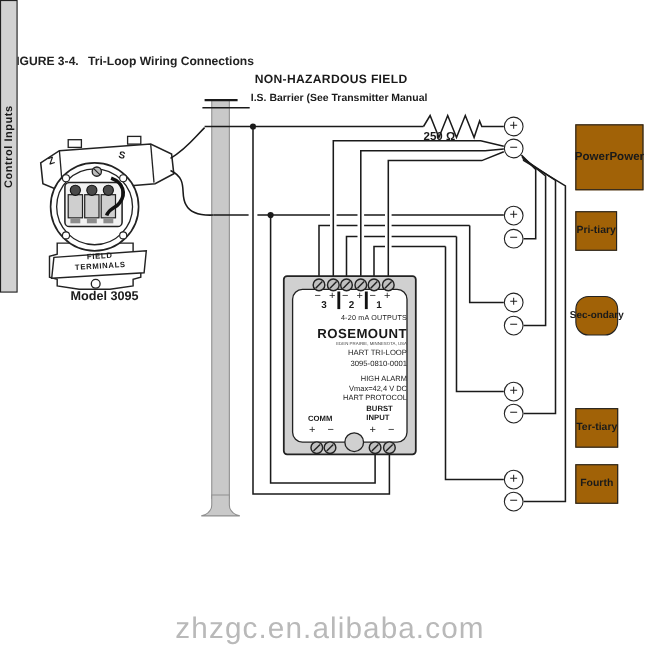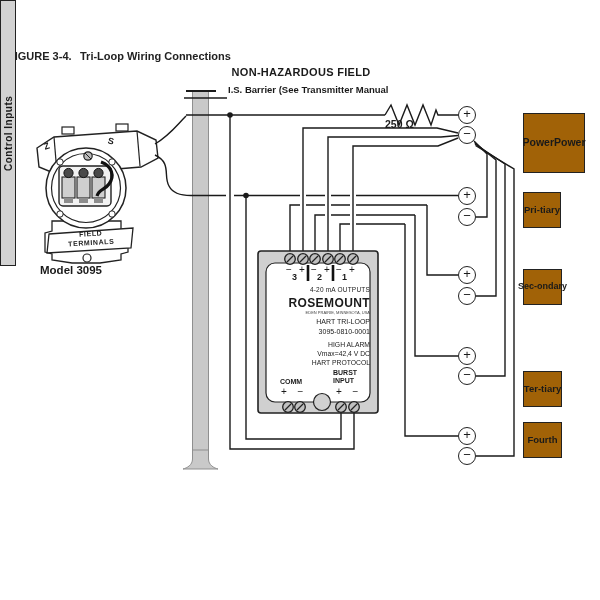--- a/index.html
+++ b/index.html
@@ -9,21 +9,21 @@
   .txt{position:absolute;white-space:nowrap;}
   .figlabel{left:8px;top:50px;font-size:11px;font-weight:bold;color:#222;}
   .figtitle{left:80px;top:50px;font-size:11px;font-weight:bold;color:#222;}
   .arealabel{left:201px;top:66px;width:200px;font-size:11px;font-weight:bold;text-align:center;letter-spacing:.3px;}
   .barriernote{left:228px;top:84px;font-size:9.5px;font-weight:bold;line-height:11px;}
   .resistorlabel{left:385px;top:118px;width:52px;font-size:10.5px;font-weight:bold;}
   .zmark{left:44px;top:141px;font-size:9px;font-weight:bold;transform:rotate(-18deg);}
   .smark{left:108px;top:136px;font-size:9px;font-weight:bold;transform:rotate(14deg);}
   .banner-text{left:51px;top:230px;width:80px;font-size:7px;font-weight:bold;line-height:8.5px;
                text-align:center;letter-spacing:.6px;transform:rotate(-3.5deg);}
-  .modelcap{left:40px;top:264px;width:110px;font-size:11.5px;font-weight:bold;text-align:left;}
+  .modelcap{left:40px;top:264px;width:110px;font-size:11.5px;font-weight:bold;text-align:center;}
   
   .m-line{left:266px;width:104px;text-align:right;position:absolute;}
   .m-outputs{top:286px;font-size:6.5px;letter-spacing:.2px;}
   .m-brand{top:296px;font-size:12px;font-weight:bold;letter-spacing:.4px;}
   .m-brandsub{top:310px;font-size:4px;color:#444;}
   .m-prod1{top:318px;font-size:7px;}
   .m-prod2{top:328px;font-size:7px;}
   .m-spec1{top:341px;font-size:6.8px;}
   .m-spec2{top:350px;font-size:6.8px;}
   .m-spec3{top:359px;font-size:6.8px;}
@@ -36,21 +36,21 @@
   .chan-d{position:absolute;font-size:9px;font-weight:bold;line-height:9px;}
   
   .term{position:absolute;box-sizing:border-box;width:18px;height:18px;border:1.5px solid #222;
         border-radius:50%;background:#fff;font-size:13px;line-height:14px;text-align:center;}
   
   .csbox{position:absolute;box-sizing:border-box;background:#a16207;border:1.6px solid #222;
          display:flex;align-items:center;justify-content:center;
          font-weight:bold;line-height:1.08;text-align:center;}
   .ps{left:523px;top:113px;width:62px;height:60px;font-size:10.5px;}
   .pri{left:523px;top:192px;width:38px;height:36px;font-size:9.5px;}
-  .sec{left:523px;top:269px;width:39px;height:36px;font-size:9px;}
+  .sec{left:523px;top:269px;width:39px;height:36px;font-size:9px;border-radius:12px;}
   .ter{left:523px;top:347px;width:39px;height:36px;font-size:9.5px;margin-top:24px;}
   .fou{left:523px;top:422px;width:39px;height:36px;font-size:9.5px;}
   .cbar{left:568px;top:192px;width:16px;height:266px;background:#d2d2d2;border:1.4px solid #222;
         box-sizing:border-box;display:flex;align-items:center;justify-content:center;
         font-weight:bold;font-size:10px;letter-spacing:.5px;
         writing-mode:vertical-rl;transform:rotate(180deg);}
   .watermark{left:0;top:556px;width:600px;text-align:center;font-size:27px;color:#b9b9b9;letter-spacing:1px;}
 </style>
 </head>
 <body>
@@ -234,14 +234,15 @@
   </div>
   <div class="csbox ter">
     <div>Ter-</div>
     <div>tiary</div>
   </div>
   <div class="csbox fou">
     <div>Fourth</div>
   </div>
   <div class="cbar">Control Inputs</div>
 
+  <div class="txt watermark">zhzgc.en.alibaba.com</div>
 
 </div>
 
 </body></html>

